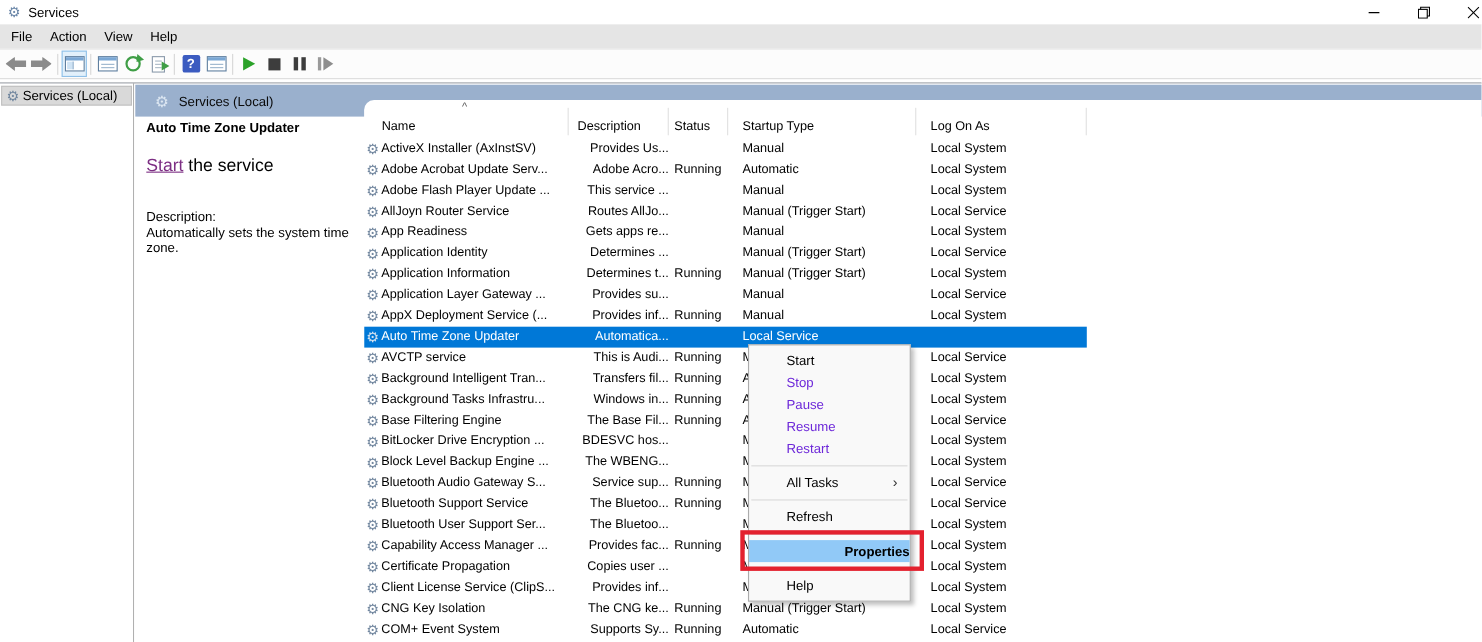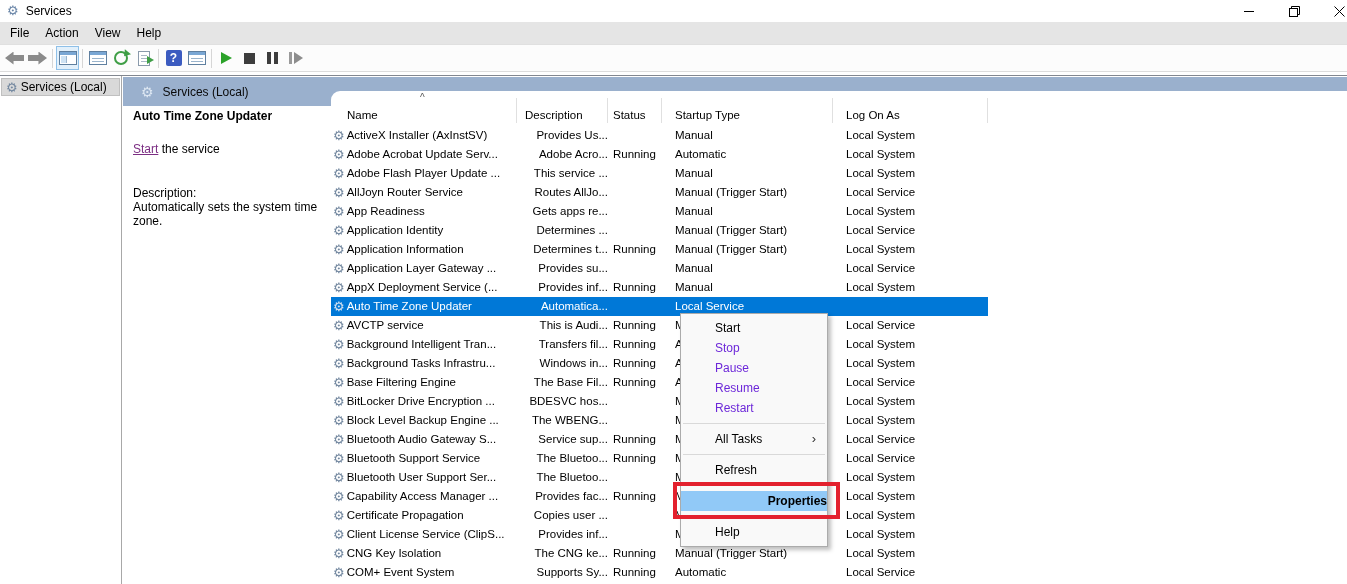--- a/index.html
+++ b/index.html
@@ -48,21 +48,21 @@
   .tree-item .gear { font-size:13px; color:#72879f; margin:0 3px 0 4px; line-height:1; }
   .tree-item span.lbl { font-size:12px; color:#000; }
   .vline1 { position:absolute; left:121px; top:4px; bottom:0; width:1px; background:#a8a8a8; }
   .vline2 { position:absolute; left:122px; top:4px; bottom:0; width:1px; background:#ffffff; }
   .middle { position:absolute; left:123px; top:4px; right:0; bottom:0; background:#fff; }
   .band { position:absolute; left:0; top:1px; right:0; height:29px; background:#9ab0cd; display:flex; align-items:center; }
   .band .bicon { font-size:14px; color:#dde7f2; margin-left:18px; line-height:1; }
   .band .btitle { font-size:12px; color:#0a0a0a; margin-left:9px; }
   .extpane { position:absolute; left:10px; top:33px; width:205px; }
   .svc-title { font-size:12px; font-weight:bold; color:#000; }
-  .svc-action { font-size:12px; margin-top:19px; }
+  .svc-action { font-size:16px; margin-top:19px; }
   .svc-action a { color:#7c2e83; text-decoration:underline; }
   .svc-desc-label { font-size:12px; margin-top:30px; }
   .svc-desc { font-size:12px; width:200px; line-height:13.5px; margin-top:1px; }
   
   .listarea { position:absolute; left:208px; top:15px; right:0; bottom:0; background:#fff; border-top-left-radius:9px; overflow:hidden; }
   .lheader { height:35px; position:relative; }
   .hcell { position:absolute; bottom:5px; font-size:11.5px; color:#000; white-space:nowrap; }
   .hline { position:absolute; top:7px; height:25px; width:1px; background:#e0e0e0; }
   .sortcaret { position:absolute; top:1px; font-size:10px; color:#555; }
   .lrows { position:absolute; top:35px; left:0; right:0; bottom:0; overflow:hidden; }

